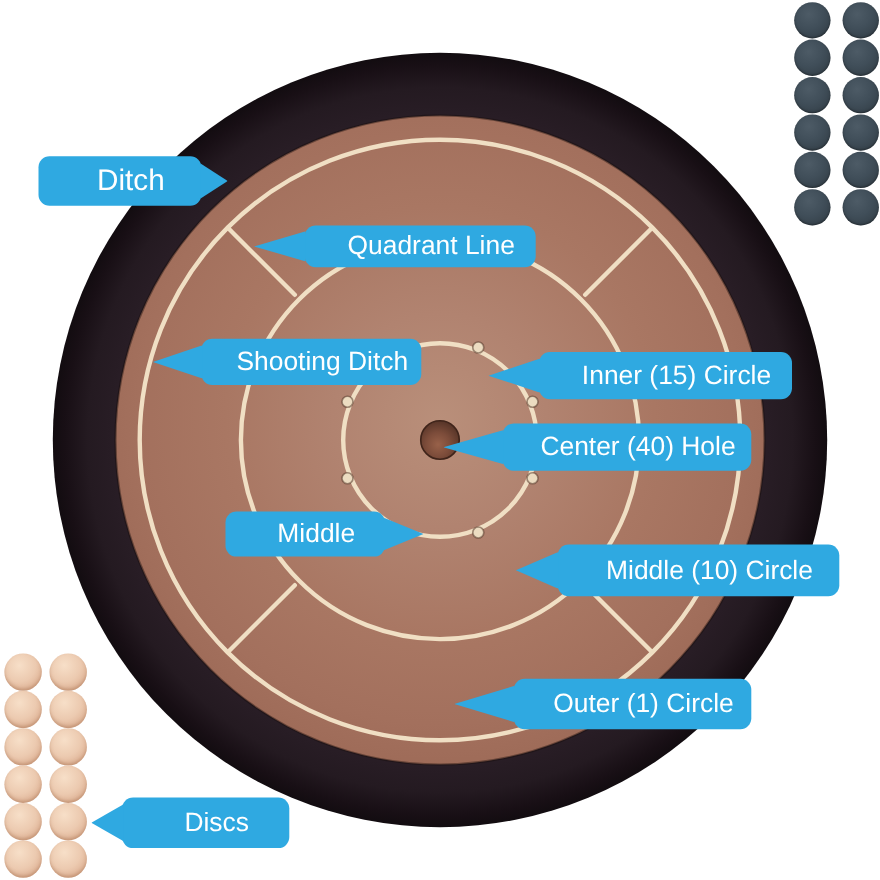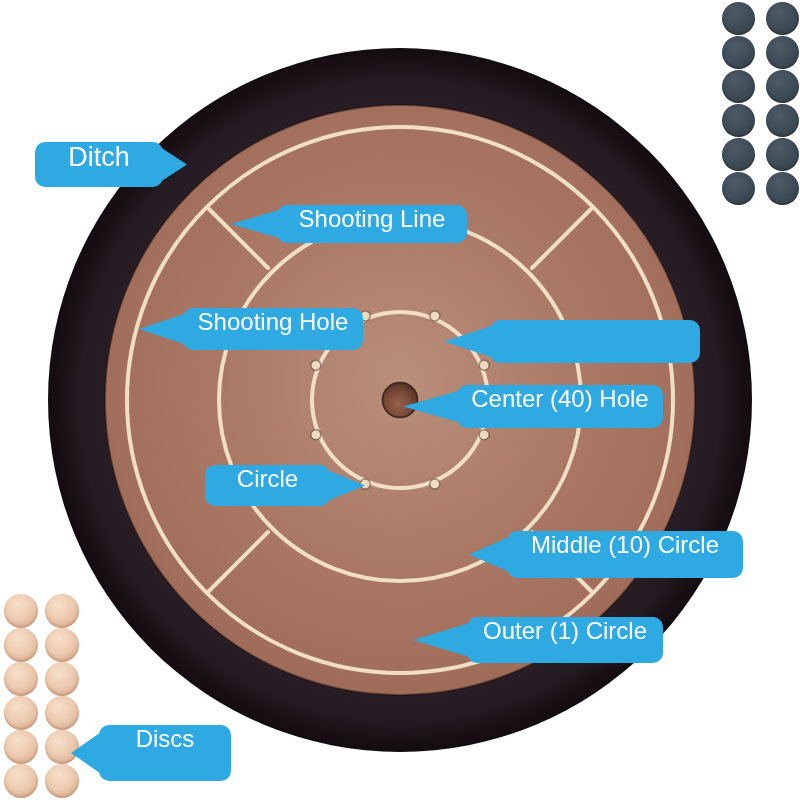--- a/index.html
+++ b/index.html
@@ -4,47 +4,47 @@
 <style>
   html,body{margin:0;padding:0;background:#ffffff;}
   .stage{
     position:relative;width:800px;height:800px;overflow:hidden;
     font-family:"Liberation Sans","DejaVu Sans",sans-serif;
   }
   .board-svg{position:absolute;left:0;top:0;width:800px;height:800px;}
 
   
   .callout{
-    position:absolute;display:flex;align-items:flex-start;justify-content:center;
+    position:absolute;display:flex;align-items:center;justify-content:center;
     background:var(--color-accent,#2fa9e1);color:#fff;border-radius:10px;
-    font-size:24px;white-space:nowrap;z-index:5;
+    font-size:24px;white-space:nowrap;z-index:5;padding-left:20px;
   }
   .co-arrow{
     position:absolute;top:14%;height:72%;background:var(--color-accent,#2fa9e1);
   }
   .arrow-left .co-arrow{clip-path:polygon(100% 0,100% 100%,0 50%);}
   .arrow-right .co-arrow{clip-path:polygon(0 0,0 100%,100% 50%);}
 
   #co-ditch   {left:35px; top:142px;width:128px;height:45px;font-size:27px;}
   #co-ditch    .co-arrow{right:-24px;width:25px;}
   #co-quadrant{left:277px;top:205px;width:190px;height:38px;}
   #co-quadrant .co-arrow{left:-46px;width:47px;}
   #co-shooting{left:183px;top:308px;width:180px;height:42px;}
   #co-shooting .co-arrow{left:-44px;width:45px;}
   #co-inner   {left:490px;top:320px;width:210px;height:43px;}
   #co-inner    .co-arrow{left:-46px;width:47px;}
   #co-center  {left:457px;top:385px;width:206px;height:43px;}
   #co-center   .co-arrow{left:-54px;width:55px;}
   #co-bumper  {left:205px;top:465px;width:125px;height:41px;}
   #co-bumper   .co-arrow{right:-35px;width:36px;}
-  #co-middle  {left:507px;top:495px;width:236px;height:47px;margin-top:36px;}
+  #co-middle  {left:507px;top:495px;width:236px;height:47px;}
   #co-middle   .co-arrow{left:-38px;width:39px;}
   #co-outer   {left:467px;top:617px;width:196px;height:46px;}
   #co-outer    .co-arrow{left:-54px;width:55px;}
-  #co-discs   {left:99px;top:725px;width:132px;height:56px;}
+  #co-discs   {left:111px;top:725px;width:132px;height:46px;}
   #co-discs    .co-arrow{left:-28px;width:29px;}
 
   
   .disc-grid{position:absolute;display:grid;z-index:4;}
   .disc{border-radius:50%;}
   .disc-grid-dark{top:2px;left:722px;grid-template-columns:repeat(2,33px);column-gap:11px;row-gap:1px;}
   .disc-grid-dark .disc{width:33px;height:33px;
     background:radial-gradient(circle at 40% 33%,#4d5b66 0%,#404e59 45%,#36424b 78%,#2c3740 100%);
     box-shadow:inset 0 -1px 2px rgba(0,0,0,.35);}
   .disc-grid-light{top:594px;left:4px;grid-template-columns:repeat(2,34px);column-gap:7px;row-gap:0;}
@@ -138,40 +138,41 @@
       <div class="disc"></div>
       <div class="disc"></div>
     </div>
 
   <div class="callout arrow-right" id="co-ditch">
     <span>Ditch</span>
     <span class="co-arrow"></span>
   </div>
 
   <div class="callout arrow-left" id="co-quadrant">
-    <span>Shooting Line</span>
+    <span>Quadrant Line</span>
     <span class="co-arrow"></span>
   </div>
 
   <div class="callout arrow-left" id="co-shooting">
-    <span>Shooting Hole</span>
+    <span>Shooting Ditch</span>
     <span class="co-arrow"></span>
   </div>
 
   <div class="callout arrow-left" id="co-inner">
+    <span>Inner (15) Circle</span>
     <span class="co-arrow"></span>
   </div>
 
   <div class="callout arrow-left" id="co-center">
     <span>Center (40) Hole</span>
     <span class="co-arrow"></span>
   </div>
 
   <div class="callout arrow-right" id="co-bumper">
-    <span>Circle</span>
+    <span>Middle</span>
     <span class="co-arrow"></span>
   </div>
 
   <div class="callout arrow-left" id="co-middle">
     <span>Middle (10) Circle</span>
     <span class="co-arrow"></span>
   </div>
 
   <div class="callout arrow-left" id="co-outer">
     <span>Outer (1) Circle</span>

